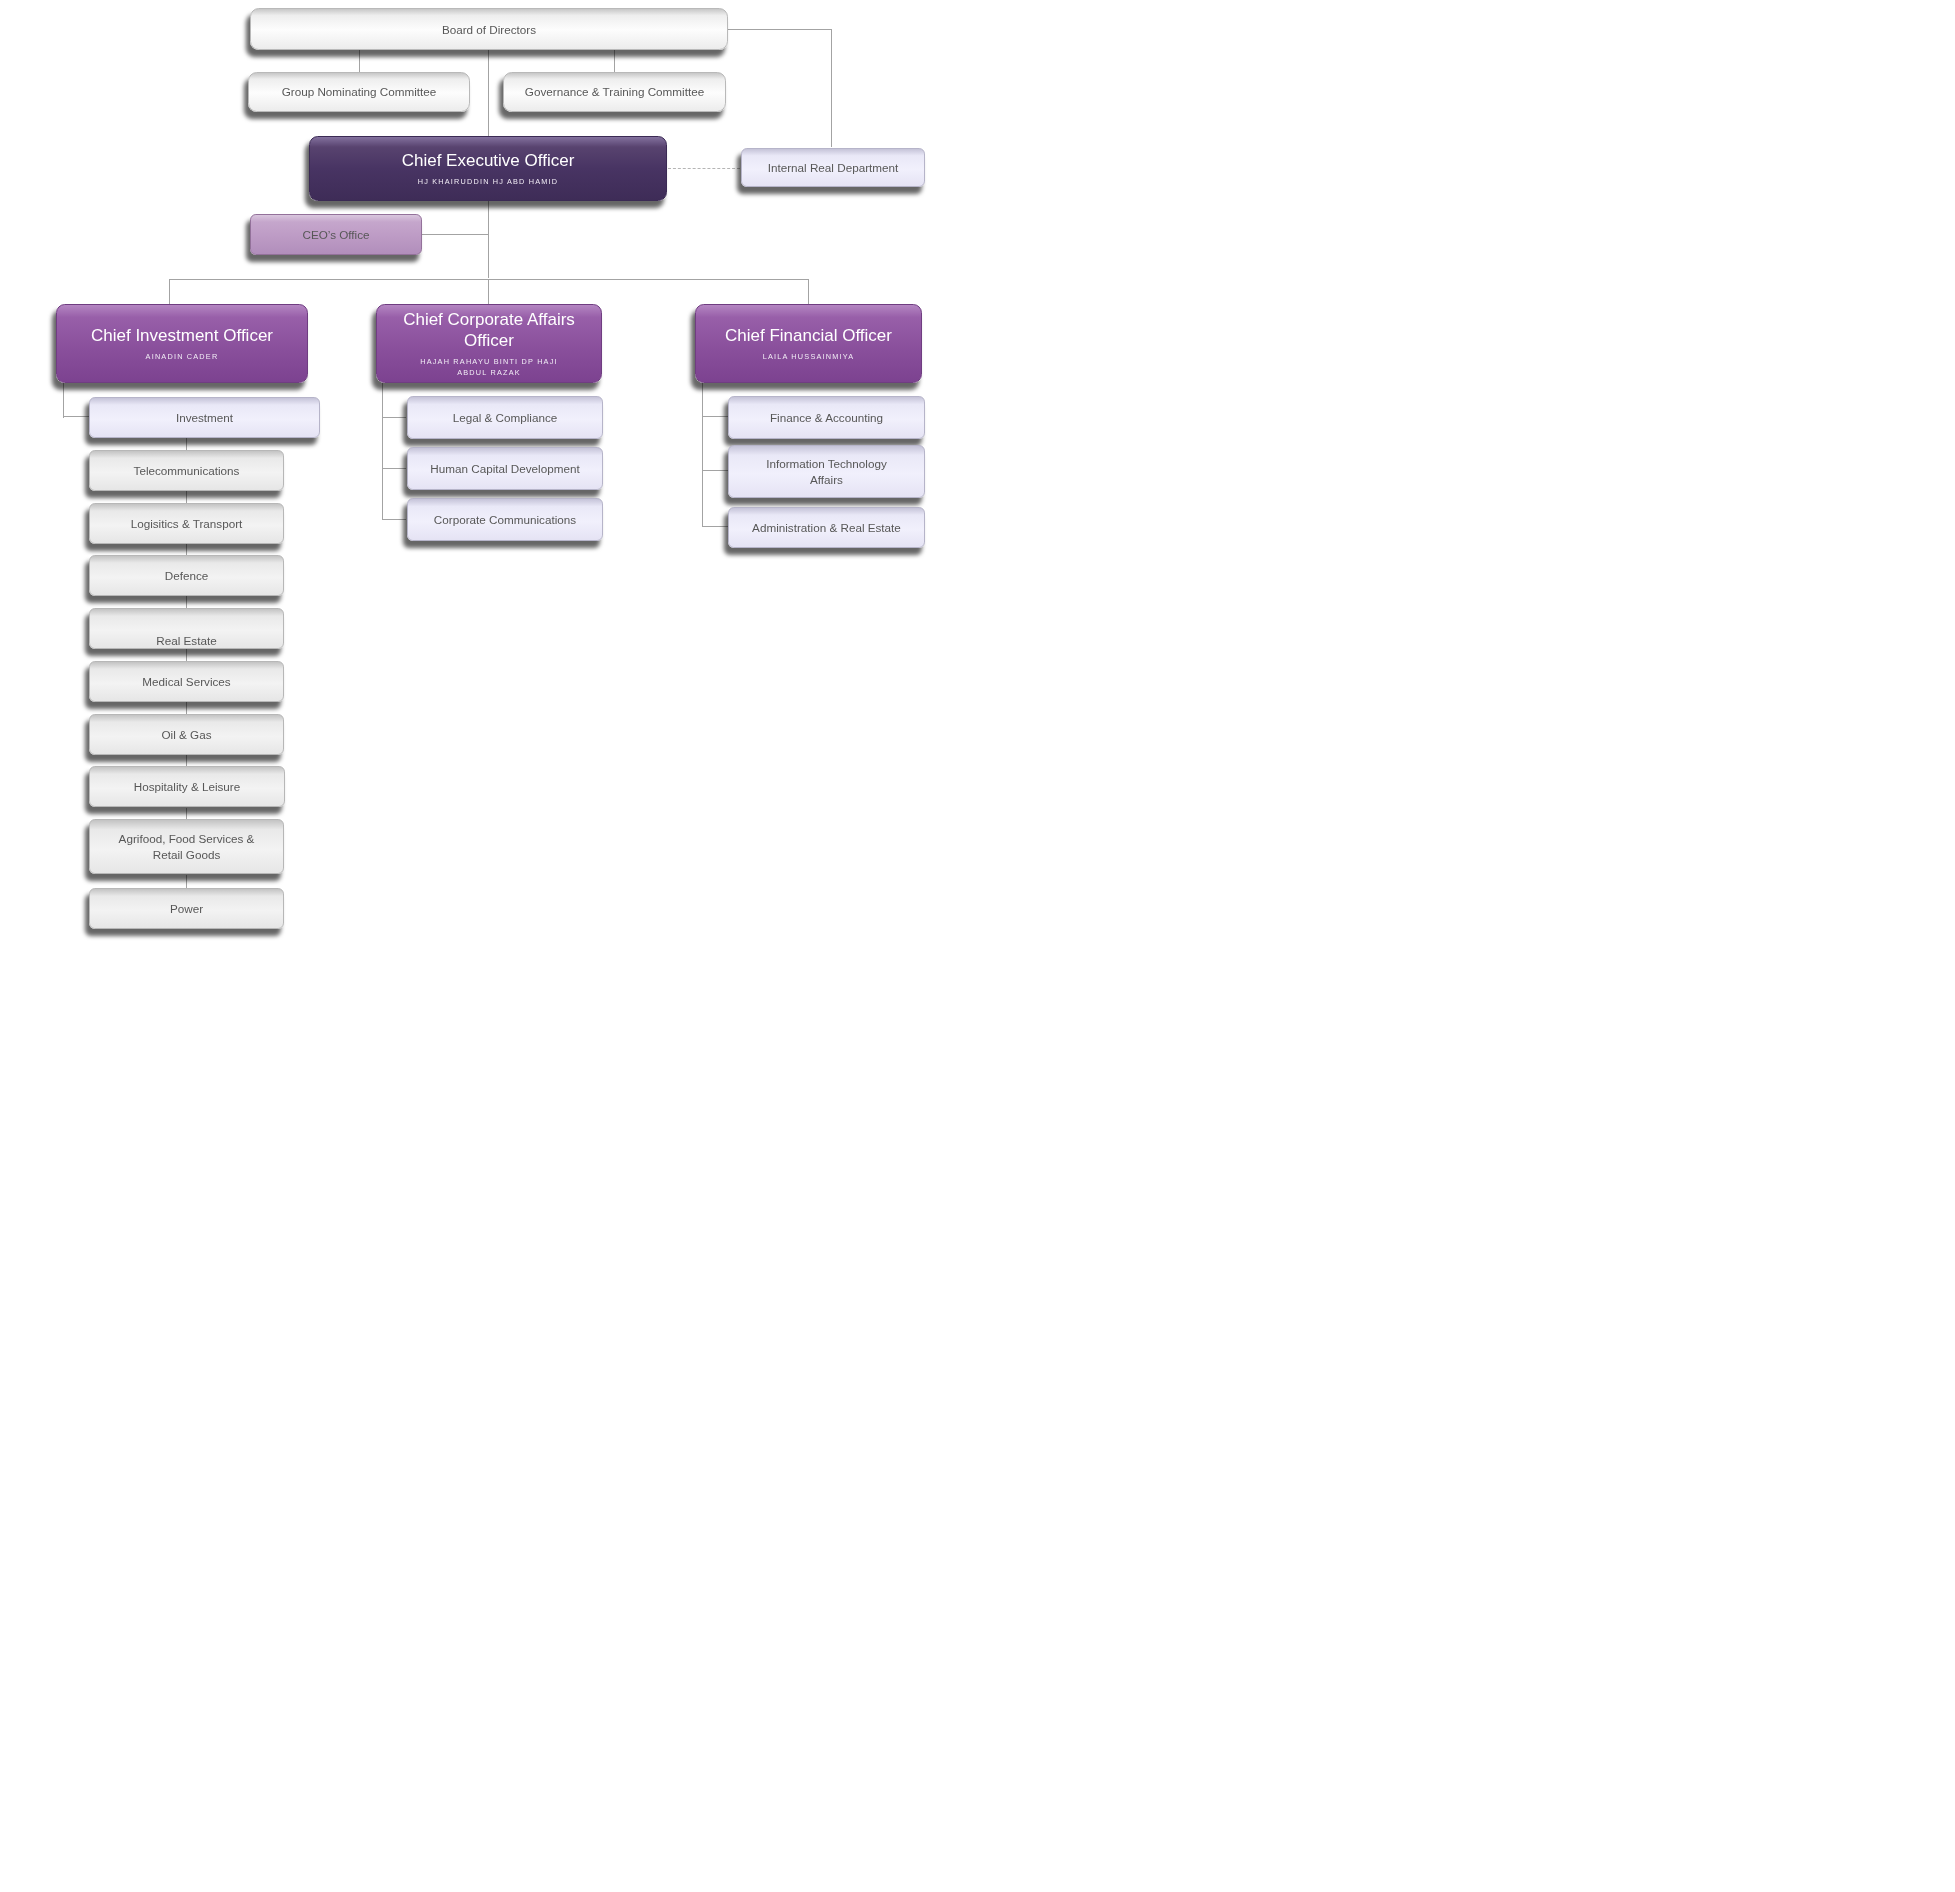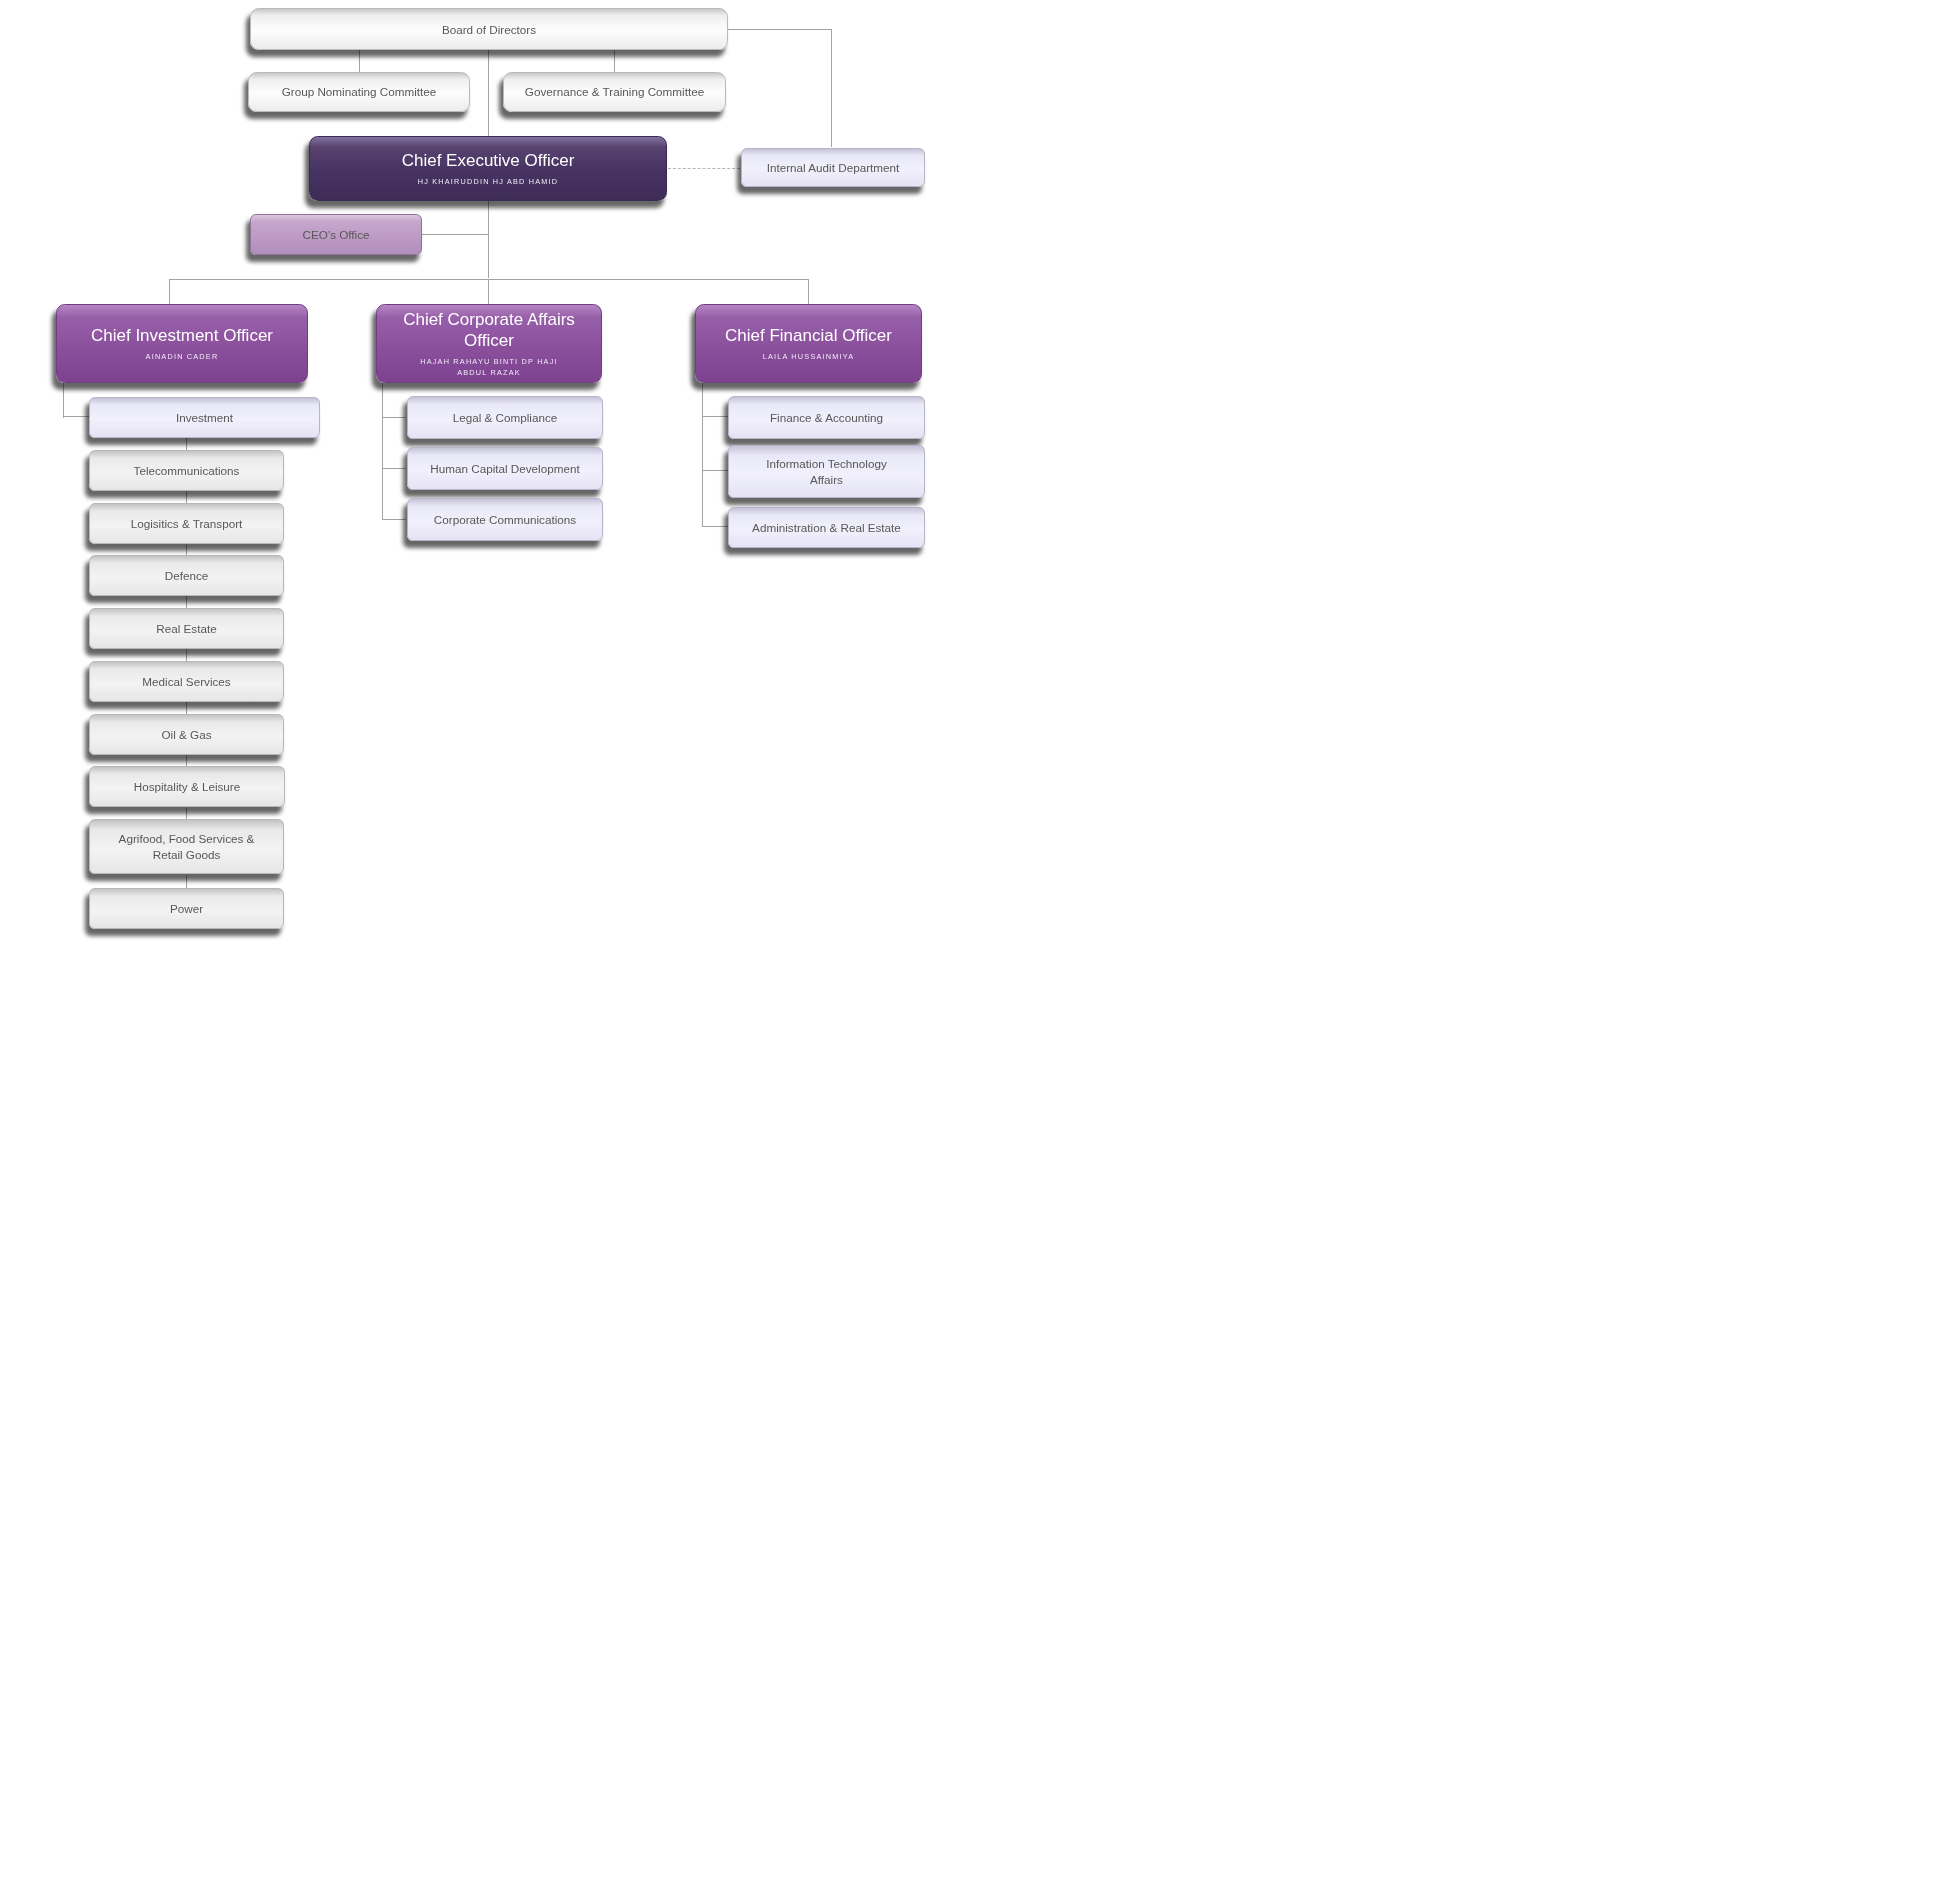--- a/index.html
+++ b/index.html
@@ -105,21 +105,21 @@
   <div class="node n-white big" style="left:503px;top:72px;width:223px;height:40px;">
     <div class="label">Governance &amp; Training Committee</div>
   </div>
 
   <div class="node n-ceo big" style="left:309px;top:136px;width:358px;height:65px;">
     <div class="t-title">Chief Executive Officer</div>
     <div class="t-name" style="max-width:225px;">HJ KHAIRUDDIN HJ ABD HAMID</div>
   </div>
 
   <div class="node n-lav" style="left:741px;top:148px;width:184px;height:39px;">
-    <div class="label">Internal Audit Department</div>
+    <div class="label">Internal Real Department</div>
   </div>
 
   <div class="node n-ceooff" style="left:250px;top:214px;width:172px;height:41px;">
     <div class="label">CEO’s Office</div>
   </div>
 
   <div class="node n-chief big" style="left:56px;top:304px;width:252px;height:79px;">
     <div class="t-title">Chief Investment Officer</div>
     <div class="t-name">AINADIN CADER</div>
   </div>
@@ -139,21 +139,21 @@
   </div>
   <div class="node n-gray" style="left:89px;top:450px;width:195px;height:41px;">
     <div class="label">Telecommunications</div>
   </div>
   <div class="node n-gray" style="left:89px;top:503px;width:195px;height:41px;">
     <div class="label">Logisitics &amp; Transport</div>
   </div>
   <div class="node n-gray" style="left:89px;top:555px;width:195px;height:41px;">
     <div class="label">Defence</div>
   </div>
-  <div class="node n-gray" style="left:89px;top:608px;width:195px;height:41px;">
+  <div class="node n-gray" style="left:89px;top:608px;width:195px;height:41px;justify-content:flex-end;">
     <div class="label">Real Estate</div>
   </div>
   <div class="node n-gray" style="left:89px;top:661px;width:195px;height:41px;">
     <div class="label">Medical Services</div>
   </div>
   <div class="node n-gray" style="left:89px;top:714px;width:195px;height:41px;">
     <div class="label">Oil &amp; Gas</div>
   </div>
   <div class="node n-gray" style="left:89px;top:766px;width:196px;height:41px;">
     <div class="label">Hospitality &amp; Leisure</div>

